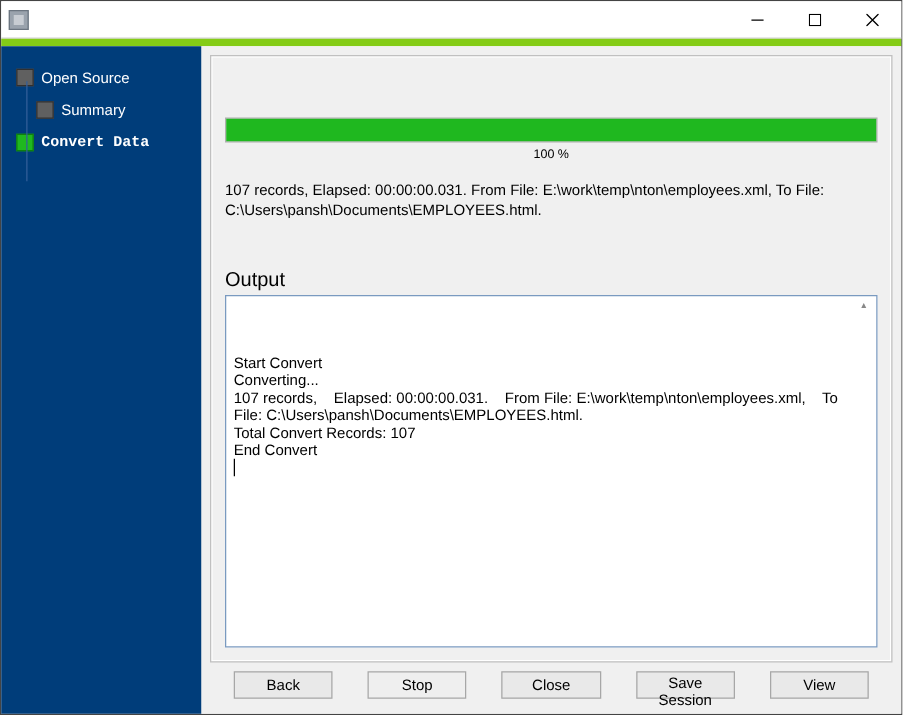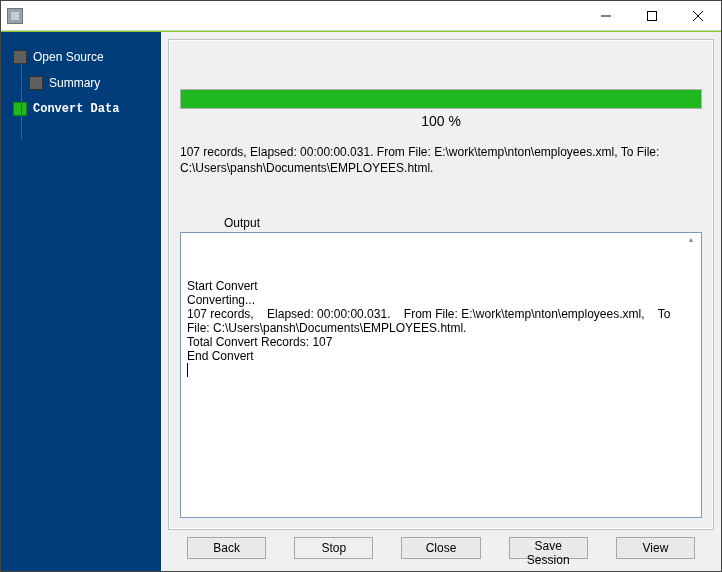--- a/index.html
+++ b/index.html
@@ -30,21 +30,21 @@
   }
   .win-controls { display:flex; height:100%; }
   .win-btn {
     width:46px; height:100%;
     display:flex; align-items:center; justify-content:center;
     font-family:inherit;
     background:transparent; border:none;
   }
   .body {
     flex:1; display:flex; min-height:0;
-    border-top:1px solid #84cc16;
+    border-top:6px solid #84cc16;
   }
   .sidebar {
     width:160px;
     background:#003d7a;
     color:#ffffff;
     padding-top:12px;
     position:relative;
   }
   .nav-item {
     display:flex; align-items:center;
@@ -91,33 +91,32 @@
     position:relative;
     margin-top:30px;
   }
   .progress-inner{
     position:absolute; left:0; top:0; bottom:0;
     background:#1fb81f;
   }
   .progress-label{
     text-align:center;
     margin-top:4px;
-    font-size:14px;
+    font-size:10px;
     color:#000;
   }
   .status-text{
     margin-top:16px;
     font-size:12px;
     color:#000;
     line-height:1.3;
   }
   .output-label{
     margin-top:40px;
-    font-size:12px;
-    margin-left:44px;
+    font-size:16px;
   }
   .output-box{
     flex:1;
     margin-top:2px;
     background:#ffffff;
     border:1px solid #7a9ac0;
     padding:4px 6px;
     font-size:12px;
     color:#000;
     white-space:pre-wrap;

